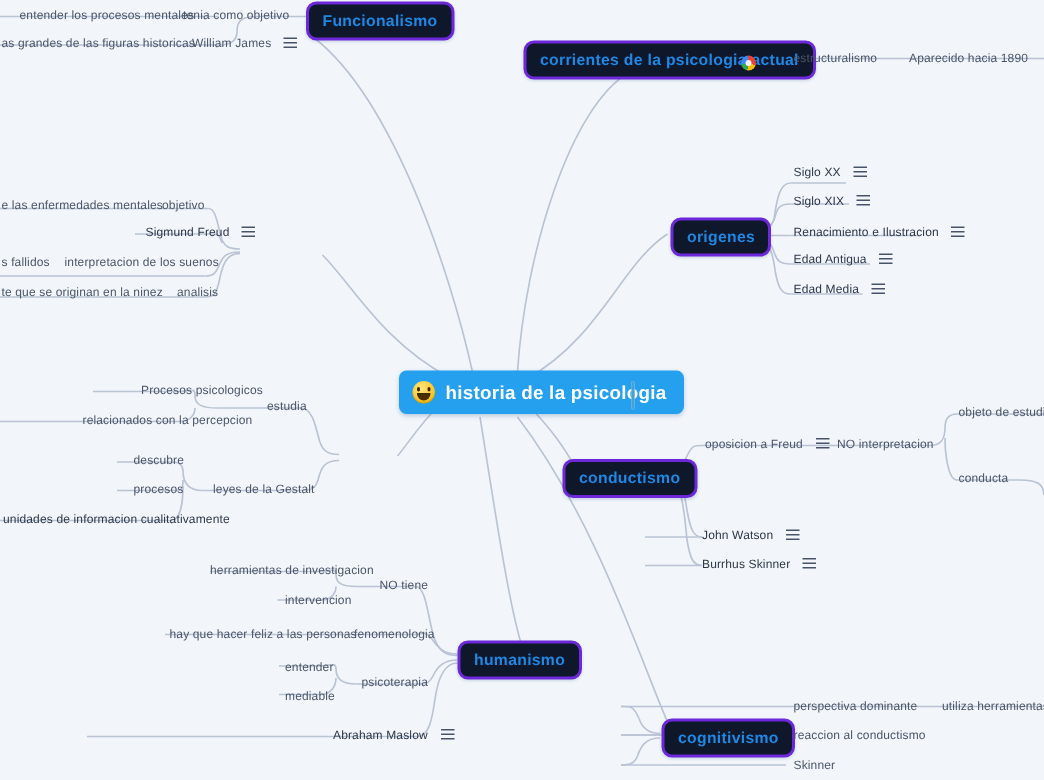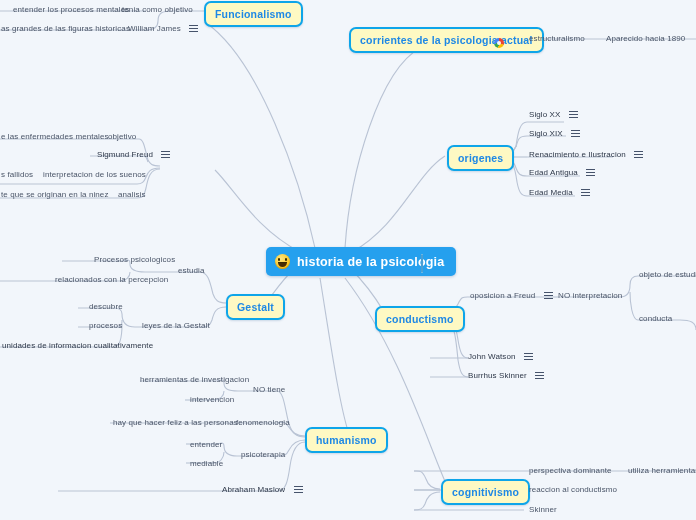--- a/index.html
+++ b/index.html
@@ -8,22 +8,22 @@
     background:#f2f6fb;
     font-family:"Liberation Sans", sans-serif;
     position:relative;
   }
   #canvas{position:absolute;inset:0;}
   svg.links{position:absolute;left:0;top:0;width:696px;height:520px;pointer-events:none;}
 
   
   .topic{
     position:absolute;
-    background:#fef9c3;
-    border:2px solid #0ea5e9;
+    background:#0f172a;
+    border:2px solid #6d28d9;
     border-radius:7px;
     color:#1e88e5;
     font-weight:bold;
     font-size:10.5px;
     letter-spacing:.2px;
     padding:5px 9px;
     white-space:nowrap;
     box-shadow:0 1px 2px rgba(30,80,140,.18);
   }
   .topic.main{
@@ -298,23 +298,20 @@
   <div class="leaf" style="left:1px;top:170px;">
     <span class="lbl">s fallidos</span>
   </div>
   <div class="leaf" style="left:118px;top:190px;">
     <span class="lbl">analisis</span>
   </div>
   <div class="leaf" style="left:1px;top:190px;">
     <span class="lbl">te que se originan en la ninez</span>
   </div>
 
-  <div class="topic" style="left:226px;top:294px;">
-    <span>Gestalt</span>
-  </div>
   <div class="leaf" style="left:178px;top:266px;">
     <span class="lbl">estudia</span>
   </div>
   <div class="leaf" style="left:82px;top:255px;padding-left:12px;">
     <span class="lbl">Procesos psicologicos</span>
   </div>
   <div class="leaf" style="left:55px;top:275px;">
     <span class="lbl">relacionados con la percepcion</span>
   </div>
   <div class="leaf" style="left:142px;top:321px;">

